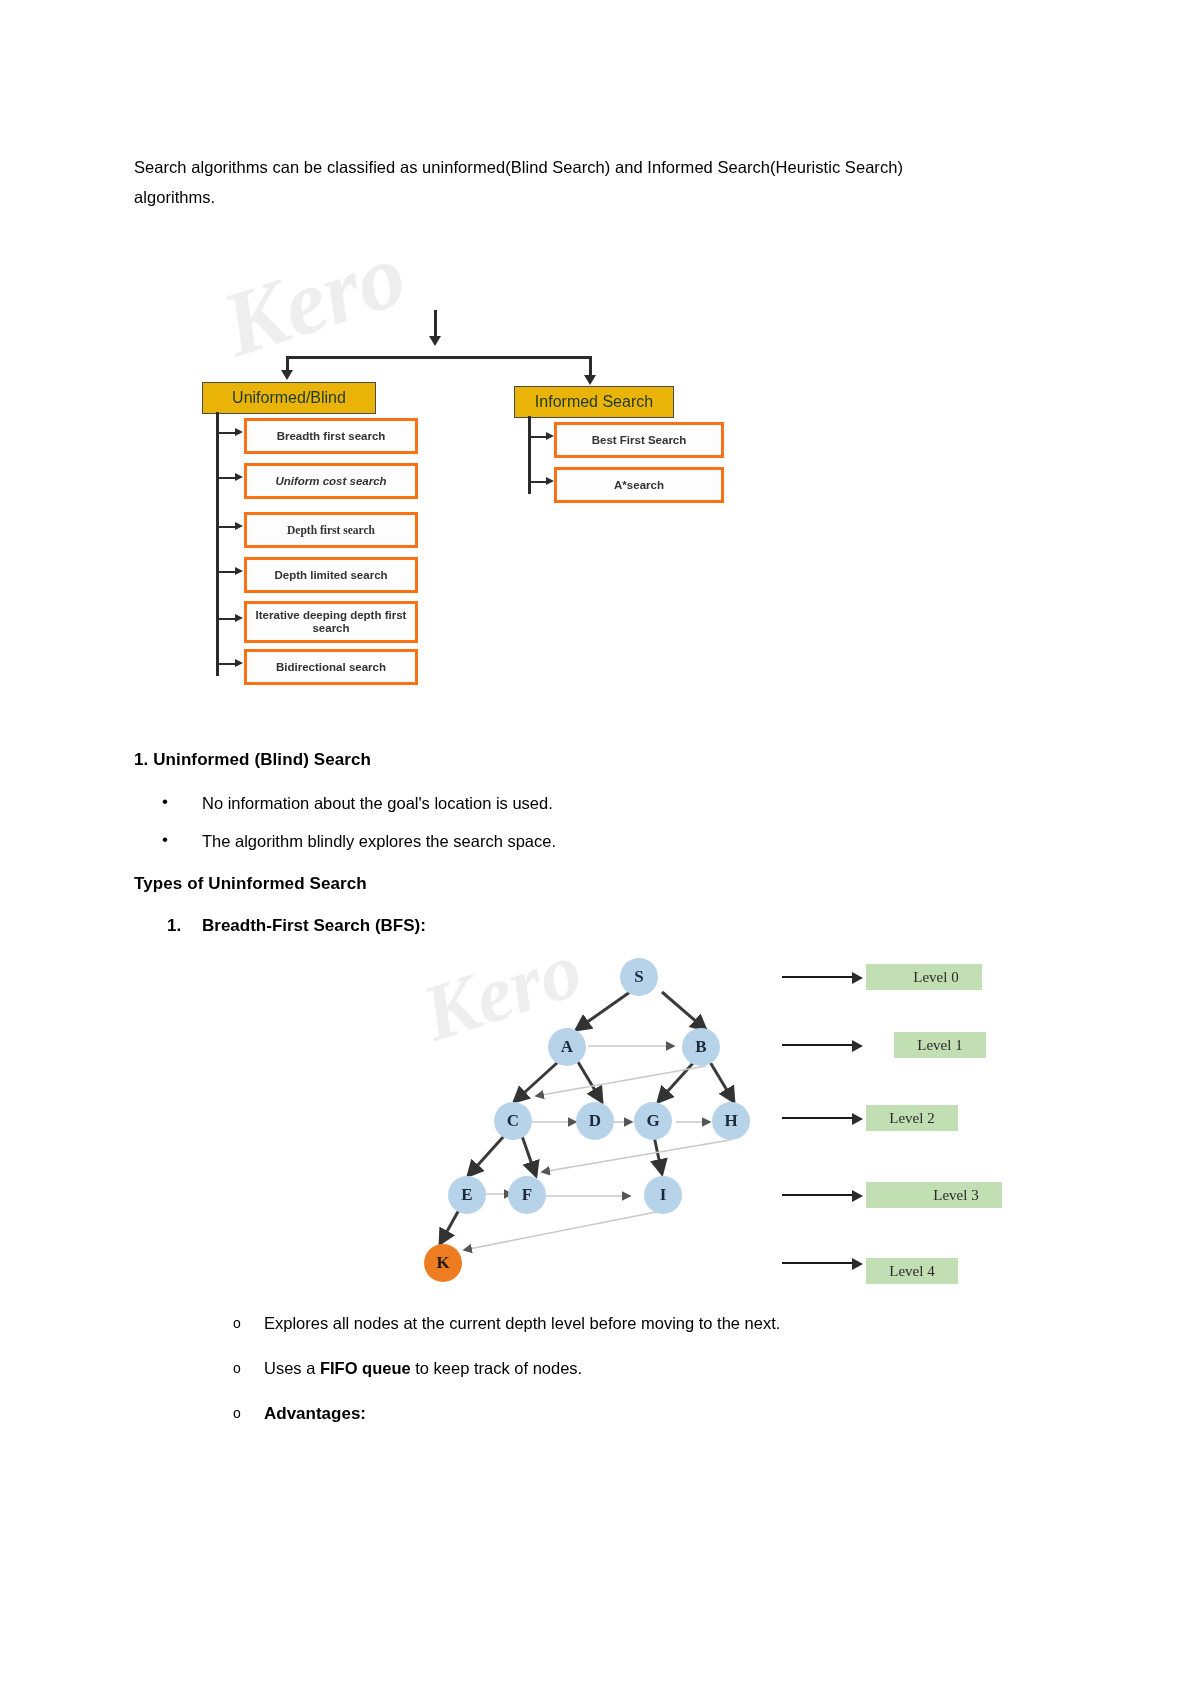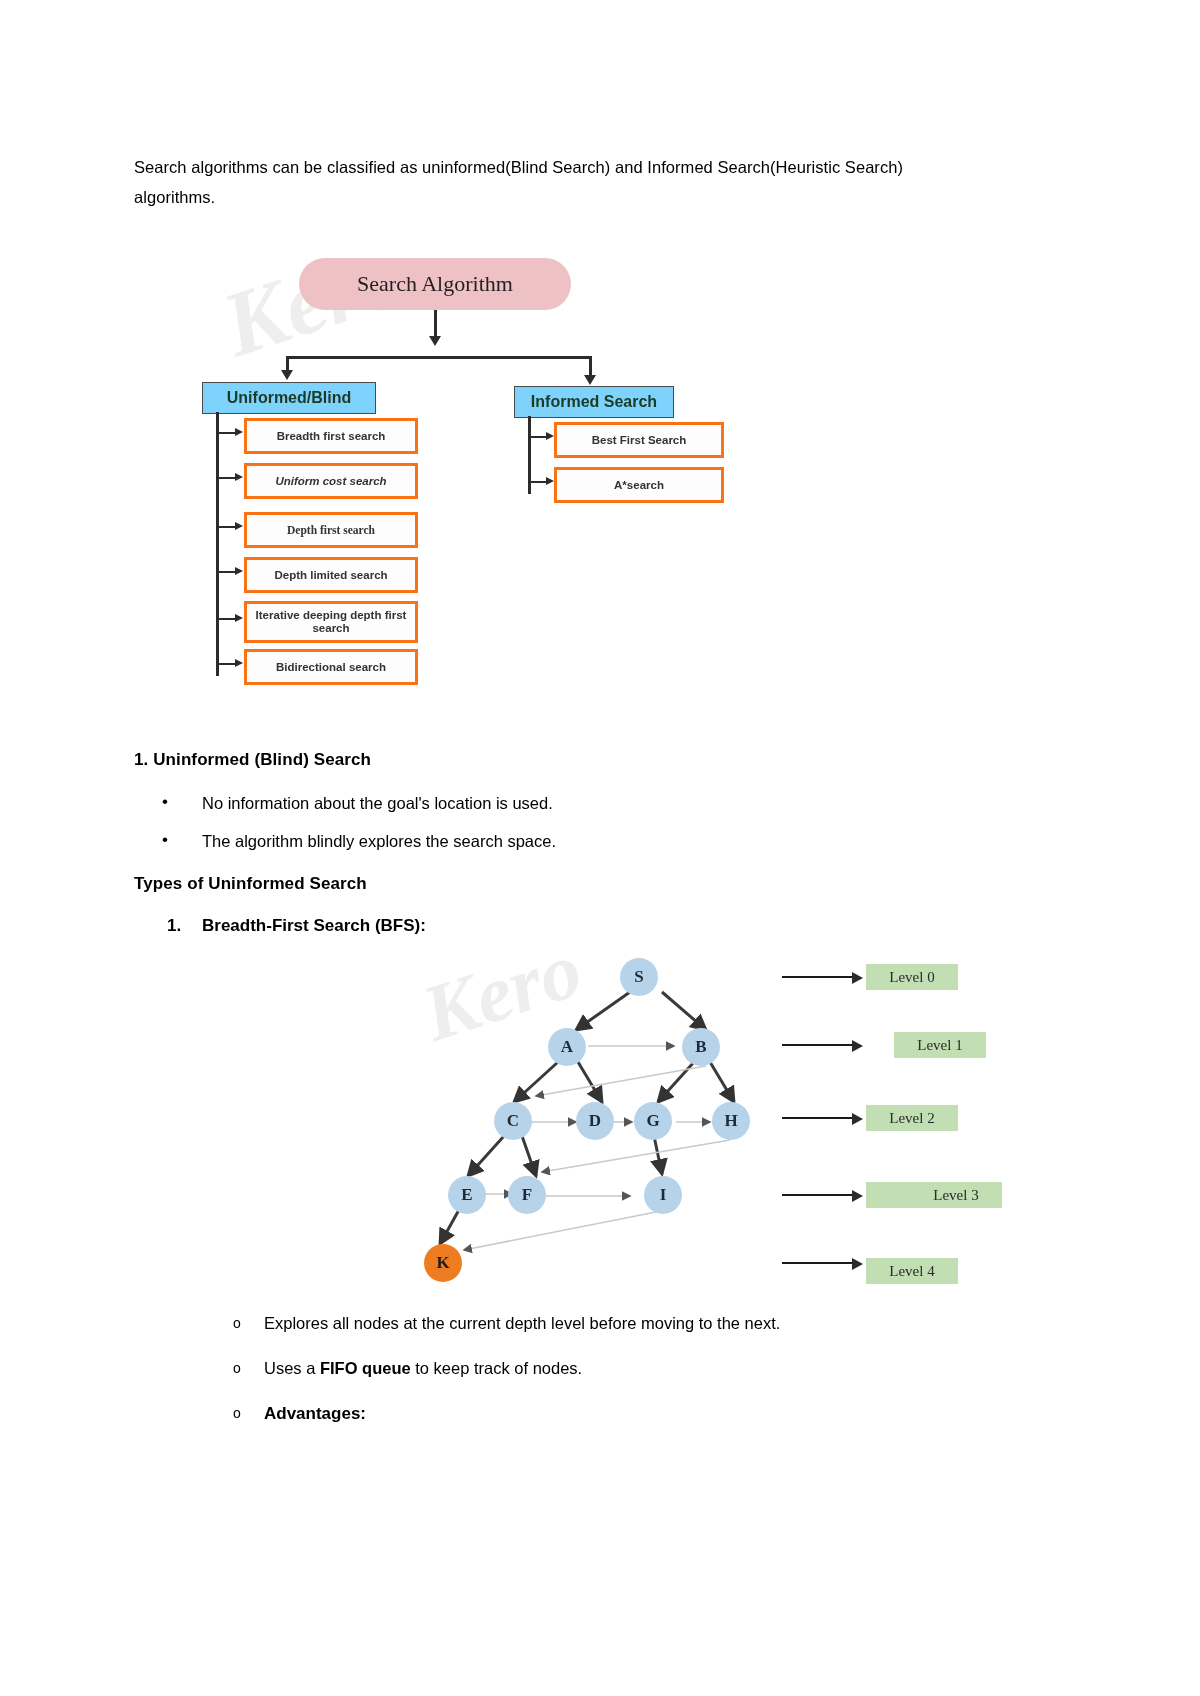--- a/index.html
+++ b/index.html
@@ -67,29 +67,28 @@
     border-radius: 26px;
     display: flex;
     align-items: center;
     justify-content: center;
     font-family: "Liberation Serif", serif;
     font-size: 22px;
     color: #231f20;
   }
   .cat-node {
     position: absolute;
-    background: #7dd3fc;
+    background: #eab308;
     border: 1px solid #4a4a4a;
     display: flex;
     align-items: center;
     justify-content: center;
     font-size: 16px;
     color: #1d3a24;
     height: 30px;
-    font-weight: bold;
   }
   .cat-left  { left: 28px;  top: 146px; width: 172px; }
   .cat-right { left: 340px; top: 150px; width: 158px; }
 
   .leaf {
     position: absolute;
     border: 3px solid #f97316;
     background: #fdfdfd;
     display: flex;
     align-items: center;
@@ -228,21 +227,20 @@
 
     <div style="height:24px"></div>
     <div class="para" style="width:792px">Search algorithms can be classified as uninformed(Blind Search) and Informed Search(Heuristic Search) algorithms.</div>
 
     <div style="height:24px"></div>
 
     <div class="flowchart">
 
       <div class="wm" style="left:48px; top:10px;">Kero</div>
 
-      <div class="root-node">Search Algorithm</div>
 
       <div class="vline" style="left:260px; top:74px; width:3px; height:30px;"></div>
       <div class="arrow-head ah-down" style="left:255px; top:100px;"></div>
 
       <div class="hline" style="left:112px; top:120px; width:306px; height:3px;"></div>
 
       <div class="vline" style="left:112px; top:120px; width:3px; height:18px;"></div>
       <div class="arrow-head ah-down" style="left:107px; top:134px;"></div>
 
       <div class="vline" style="left:415px; top:120px; width:3px; height:22px;"></div>
@@ -352,21 +350,21 @@
       <div class="tnode" style="left:262px; top:152px;">D</div>
       <div class="tnode" style="left:320px; top:152px;">G</div>
       <div class="tnode" style="left:398px; top:152px;">H</div>
       <div class="tnode" style="left:134px; top:226px;">E</div>
       <div class="tnode" style="left:194px; top:226px;">F</div>
       <div class="tnode" style="left:330px; top:226px;">I</div>
       <div class="tnode goal" style="left:110px; top:294px;">K</div>
 
       <div class="lvl-arrow" style="left:468px; top:26px; width:72px;"></div>
       <div class="arrow-head ah-right" style="left:538px; top:22px; border-left-width:11px; border-top-width:6px; border-bottom-width:6px;"></div>
-      <div class="lvlbox" style="left:552px; top:14px;">Level 0</div>
+      <div class="lvlbox" style="left:552px; top:14px;padding-left:24px;">Level 0</div>
 
       <div class="lvl-arrow" style="left:468px; top:94px; width:72px;"></div>
       <div class="arrow-head ah-right" style="left:538px; top:90px; border-left-width:11px; border-top-width:6px; border-bottom-width:6px;"></div>
       <div class="lvlbox" style="left:580px; top:82px;">Level 1</div>
 
       <div class="lvl-arrow" style="left:468px; top:167px; width:72px;"></div>
       <div class="arrow-head ah-right" style="left:538px; top:163px; border-left-width:11px; border-top-width:6px; border-bottom-width:6px;"></div>
       <div class="lvlbox" style="left:552px; top:155px;">Level 2</div>
 
       <div class="lvl-arrow" style="left:468px; top:244px; width:72px;"></div>

